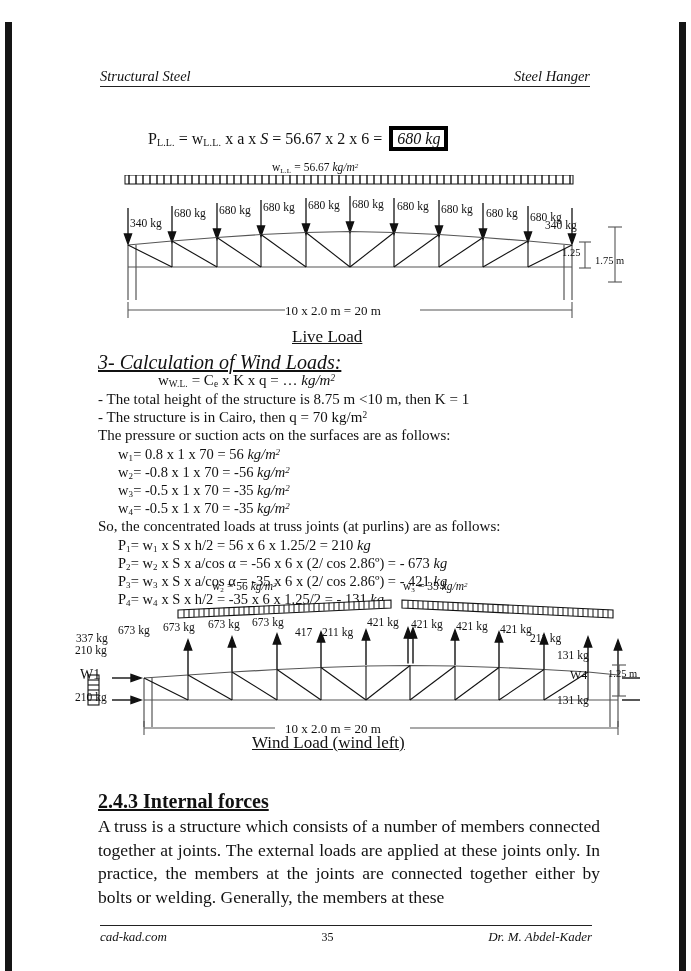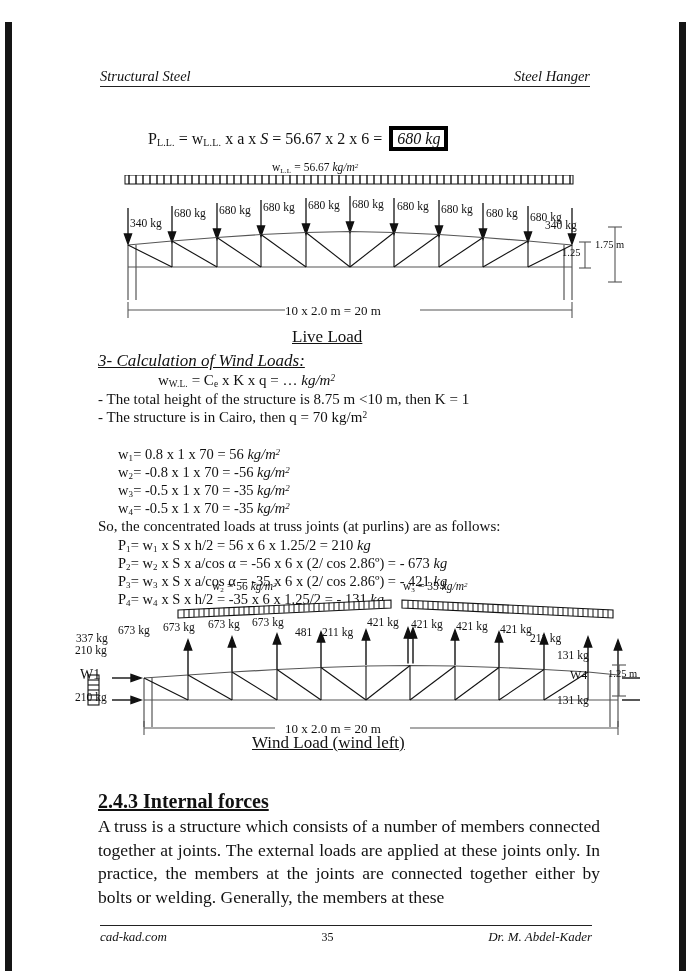--- a/index.html
+++ b/index.html
@@ -40,21 +40,21 @@
   .lbl-sm{position:absolute;font-size:10.5px;white-space:nowrap;}
 
   
   .caption{
     position:absolute;font-size:17px;text-decoration:underline;
     white-space:nowrap;
   }
 
   
   .sec-head{
-    position:absolute;font-size:17px;font-style:italic;
+    position:absolute;font-size:20px;font-style:italic;
     text-decoration:underline;white-space:nowrap;
   }
   .txt{position:absolute;font-size:15px;white-space:nowrap;}
   .mono-row{position:absolute;font-size:14.5px;white-space:nowrap;}
 
   .h3{
     position:absolute;font-size:20px;font-weight:bold;
     text-decoration:underline;white-space:nowrap;
   }
   .para{
@@ -272,35 +272,36 @@
         <line x1="10" y1="22" x2="10" y2="48"></line>
         <line x1="4" y1="22" x2="16" y2="22"></line>
         <line x1="4" y1="48" x2="16" y2="48"></line>
         <line x1="40" y1="7" x2="40" y2="62"></line>
         <line x1="33" y1="7" x2="47" y2="7"></line>
         <line x1="33" y1="62" x2="47" y2="62"></line>
       </g>
     </svg>
   </div>
   <div class="lbl-sm" style="left:562px;top:227px;">1.25</div>
-  <div class="lbl-sm" style="left:595px;top:219px;">1.75 m</div>
+  <div class="lbl-sm" style="left:595px;top:235px;">1.75 m</div>
 
   <div class="lbl" style="left:285px;top:283px;font-size:13px;">10 x 2.0 m = 20 m</div>
   <div class="caption" style="left:292px;top:307px;">Live Load</div>
 
   <div class="sec-head" style="left:98px;top:331px;">3- Calculation of Wind Loads:</div>
 
   <div class="txt" style="left:158px;top:352px;">
     <span>w</span><sub>W.L.</sub><span> =     C</span><sub>e</sub><span>   x    K   x   q    = …   </span><span class="it">kg/m</span><sup class="it">2</sup>
   </div>
 
   <div class="txt" style="left:98px;top:371px;">- The total height of the structure is 8.75 m &lt;10 m, then K = 1</div>
   <div class="txt" style="left:98px;top:389px;">
     <span>- The structure is in Cairo, then q = 70 kg/m</span><sup>2</sup>
   </div>
+  <div class="txt" style="left:98px;top:407px;">The pressure or suction acts on the surfaces are as follows:</div>
 
   <div class="mono-row" style="left:118px;top:426px;">
     <span>w</span><sub>1</sub><span>=   0.8   x   1   x   70   =     56 </span><span class="it">kg/m</span><sup class="it">2</sup>
   </div>
   <div class="mono-row" style="left:118px;top:444px;">
     <span>w</span><sub>2</sub><span>=  -0.8   x   1   x   70   =   -56 </span><span class="it">kg/m</span><sup class="it">2</sup>
   </div>
   <div class="mono-row" style="left:118px;top:462px;">
     <span>w</span><sub>3</sub><span>=  -0.5   x   1   x   70   =   -35 </span><span class="it">kg/m</span><sup class="it">2</sup>
   </div>
@@ -559,21 +560,21 @@
 
   <div class="lbl" style="left:557px;top:629px;">131 kg</div>
   <div class="lbl" style="left:557px;top:674px;">131 kg</div>
   <div class="lbl" style="left:570px;top:648px;font-size:12px;">W4</div>
 
   <div class="lbl" style="left:76px;top:612px;">337 kg</div>
   <div class="lbl" style="left:118px;top:604px;">673 kg</div>
   <div class="lbl" style="left:163px;top:601px;">673 kg</div>
   <div class="lbl" style="left:208px;top:598px;">673 kg</div>
   <div class="lbl" style="left:252px;top:596px;">673 kg</div>
-  <div class="lbl" style="left:295px;top:606px;">481</div>
+  <div class="lbl" style="left:295px;top:606px;">417</div>
   <div class="lbl" style="left:322px;top:606px;">211 kg</div>
   <div class="lbl" style="left:367px;top:596px;">421 kg</div>
   <div class="lbl" style="left:411px;top:598px;">421 kg</div>
   <div class="lbl" style="left:456px;top:600px;">421 kg</div>
   <div class="lbl" style="left:500px;top:603px;">421 kg</div>
   <div class="lbl" style="left:530px;top:612px;">211 kg</div>
 
   <div class="diag" style="left:605px;top:640px;">
     <svg width="40" height="42" viewBox="0 0 40 42">
       <g stroke="#555" stroke-width="1.1">

